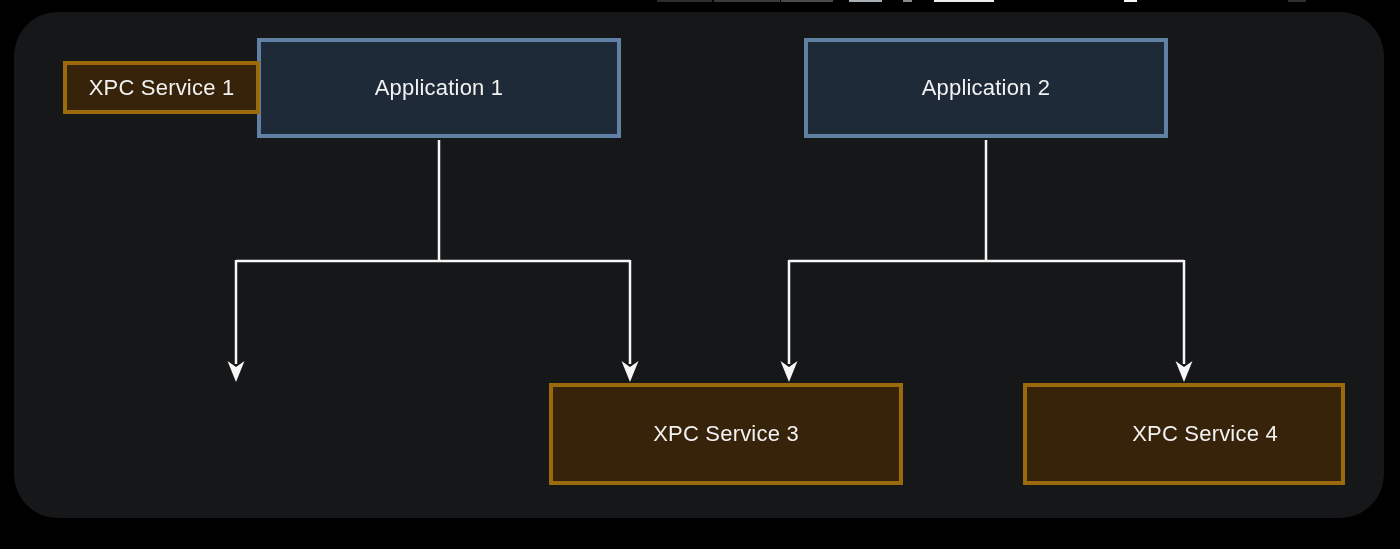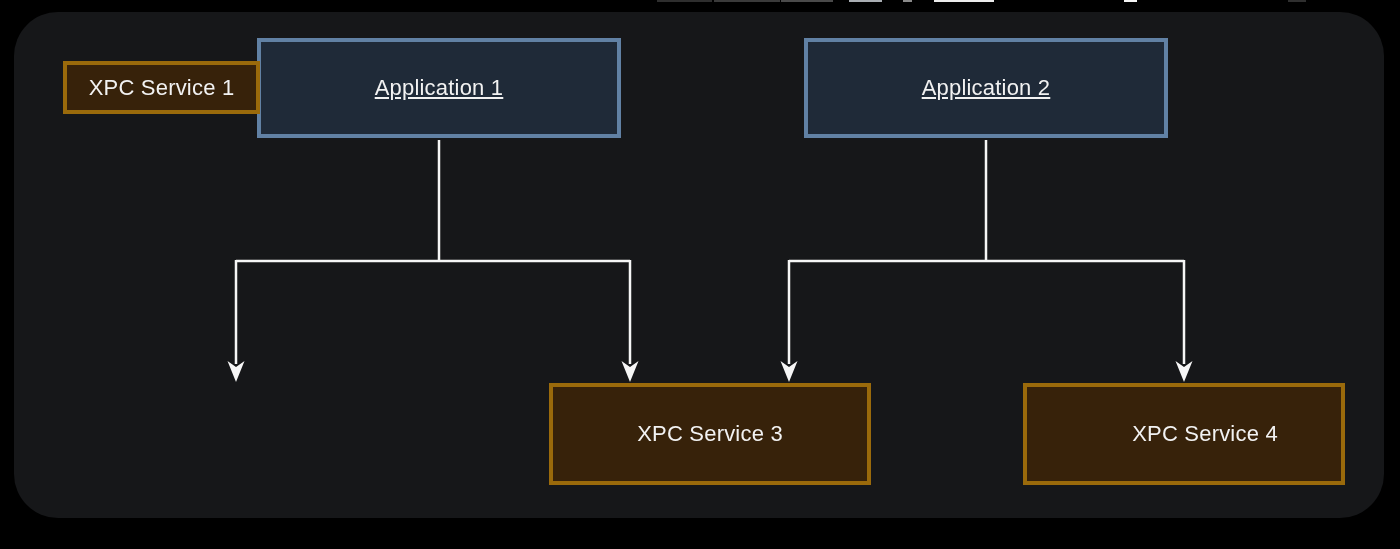--- a/index.html
+++ b/index.html
@@ -25,32 +25,31 @@
     justify-content: center;
     box-sizing: border-box;
     color: #f2f2f2;
     font-size: 22px;
     letter-spacing: 0.2px;
   }
   .node-app {
     background: #1f2a38;
     border: 4px solid #6181a4;
     z-index: 2;
-    text-decoration: underline;
   }
   .node-xpc {
     background: #37220a;
     border: 4px solid #9a6a0b;
     z-index: 3;
   }
   #app1  { left: 257px;  top: 38px;  width: 364px; height: 100px; }
   #app2  { left: 804px;  top: 38px;  width: 364px; height: 100px; }
   #xpc1  { left: 63px;   top: 61px;  width: 197px; height: 53px;  z-index: 4; }
   #xpc2  { left: 75px;   top: 383px; width: 322px; height: 102px; }
-  #xpc3  { left: 549px;  top: 383px; width: 322px; height: 102px; }
+  #xpc3  { left: 549px;  top: 383px; width: 354px; height: 102px; }
   #xpc4  { left: 1023px; top: 383px; width: 322px; height: 102px; padding-left: 42px; }
   #connectors {
     position: absolute;
     left: 0; top: 0;
     width: 1400px; height: 549px;
     z-index: 1;
   }
   .edge-line {
     stroke: #f6f6f6;
     stroke-width: 2.5;

